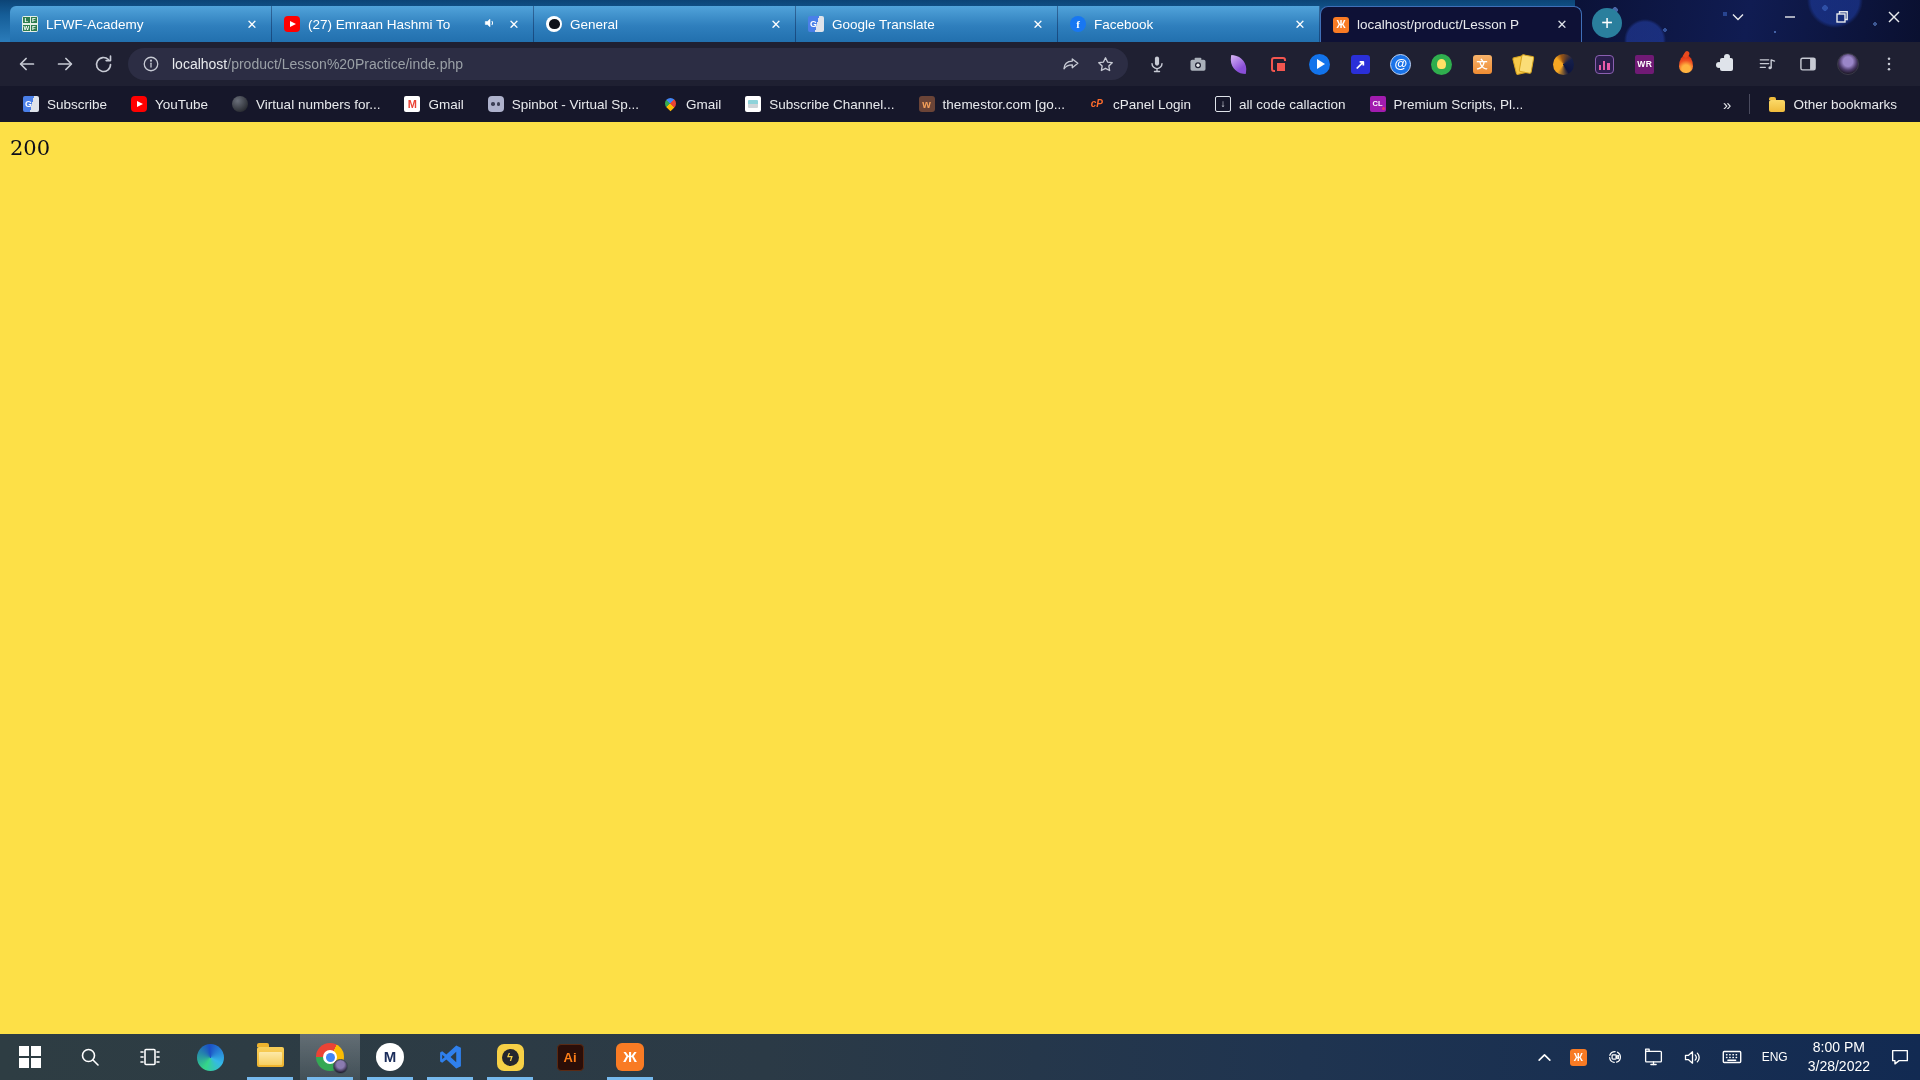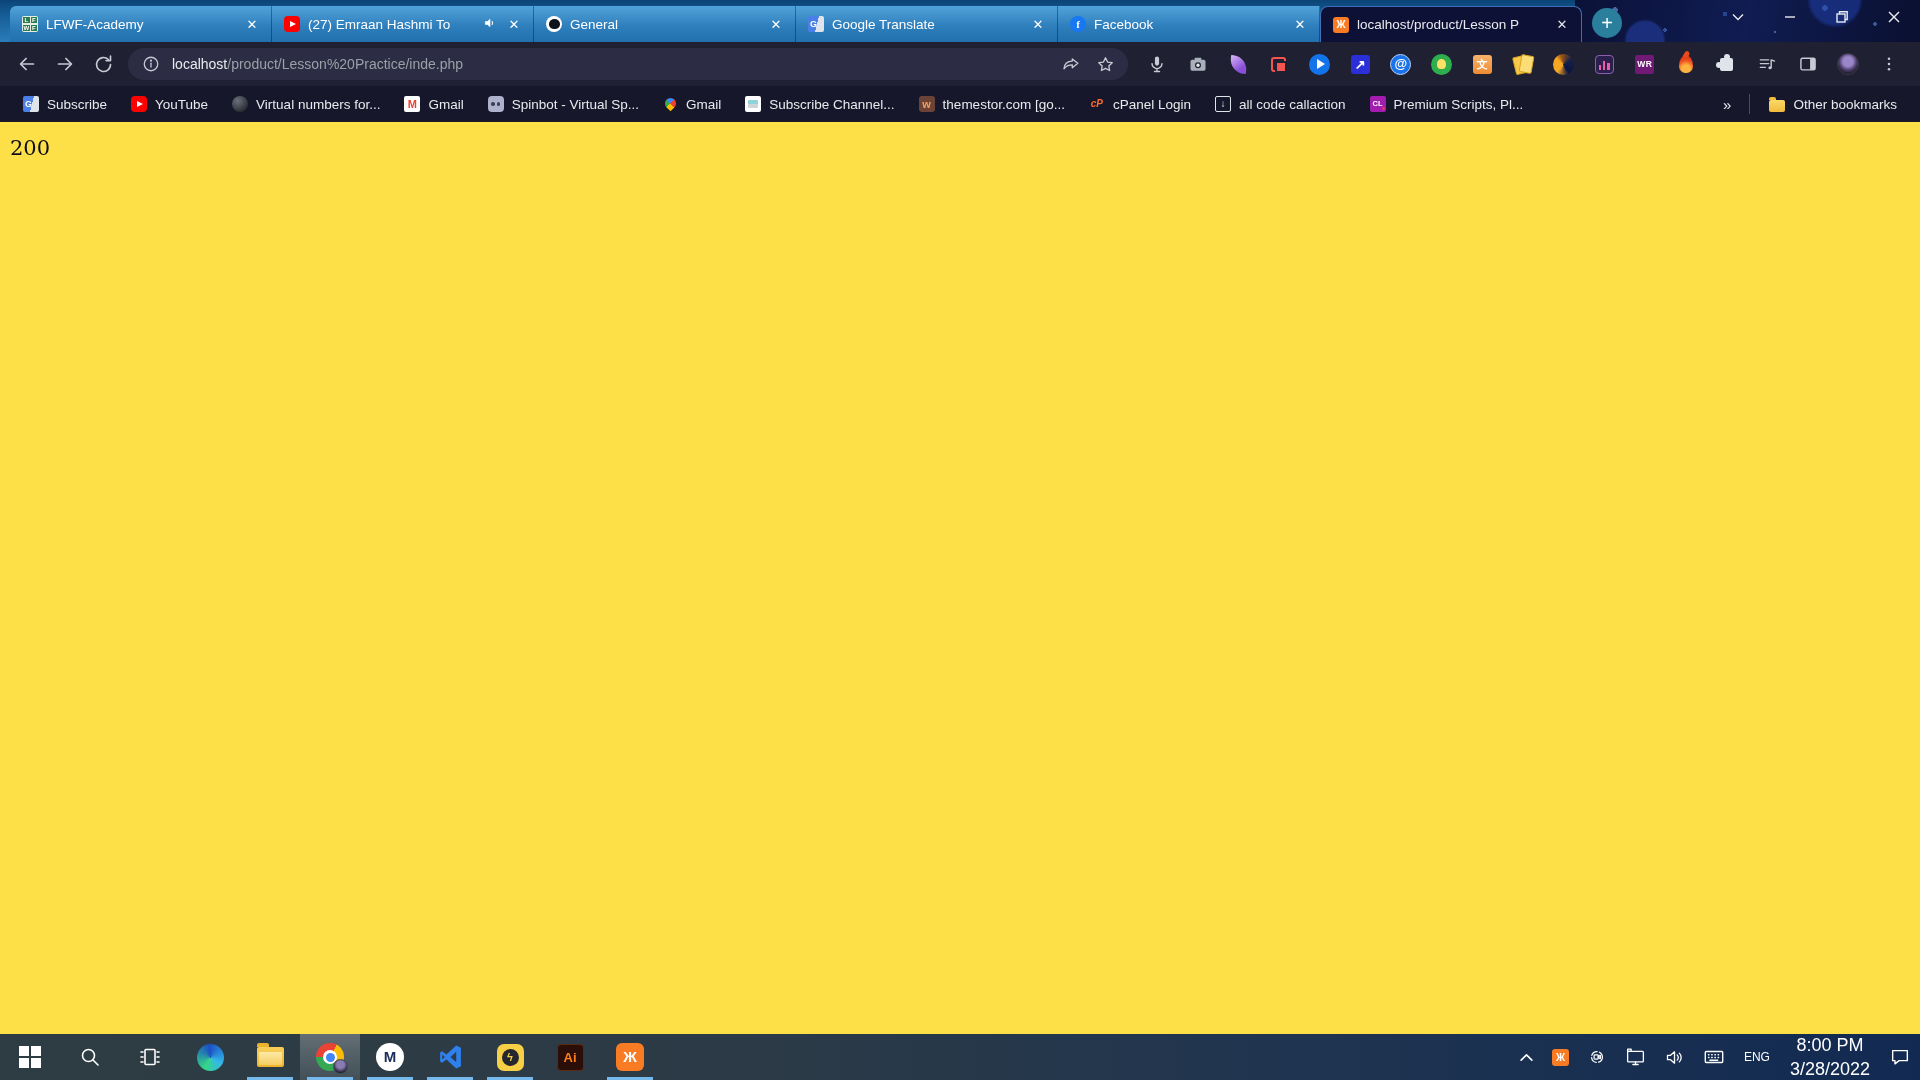--- a/index.html
+++ b/index.html
@@ -131,21 +131,21 @@
   .localic{width:27px;height:27px;background:#f7d046;border-radius:7px;display:flex;align-items:center;justify-content:center}
   .localic i{width:17px;height:17px;border-radius:50%;background:#26262e;color:#f7d046;font:800 11px/17px "Liberation Sans",sans-serif;font-style:normal;text-align:center}
   .aiic{width:27px;height:27px;background:#2b0e08;border:1px solid #5a2a14;border-radius:4px;color:#ff7f18;font:800 13px/25px "Liberation Sans",sans-serif;text-align:center}
   .xpbig{width:28px;height:28px;background:#f97b24;border-radius:6px;color:#fff;font:800 15px/28px "Liberation Sans",sans-serif;text-align:center}
   .xpmini{width:17px;height:17px;background:#f97b24;border-radius:3px;color:#fff;font:800 10px/17px "Liberation Sans",sans-serif;text-align:center}
 
   .tbright{margin-left:auto;display:flex;align-items:stretch}
   .traybtn{display:flex;align-items:center;justify-content:center;padding:0 9px;cursor:pointer}
   .traybtn svg{stroke:#fff;fill:none;stroke-width:1.5;stroke-linecap:round;stroke-linejoin:round}
   .lang{font-size:12px;padding:0 10px}
-  .clock{display:flex;flex-direction:column;justify-content:center;font-size:18px;line-height:1.35;padding:16px 10px;text-align:center}
+  .clock{display:flex;flex-direction:column;justify-content:center;font-size:14px;line-height:1.35;padding:16px 10px;text-align:center}
 </style>
 </head>
 <body>
 
 <div class="tabstrip">
   <div class="wallpaper"></div>
   <div class="tabs" id="tabs">
       <div class="tab">
         <span class="fv fv-lfwf">
           <i>L</i>

